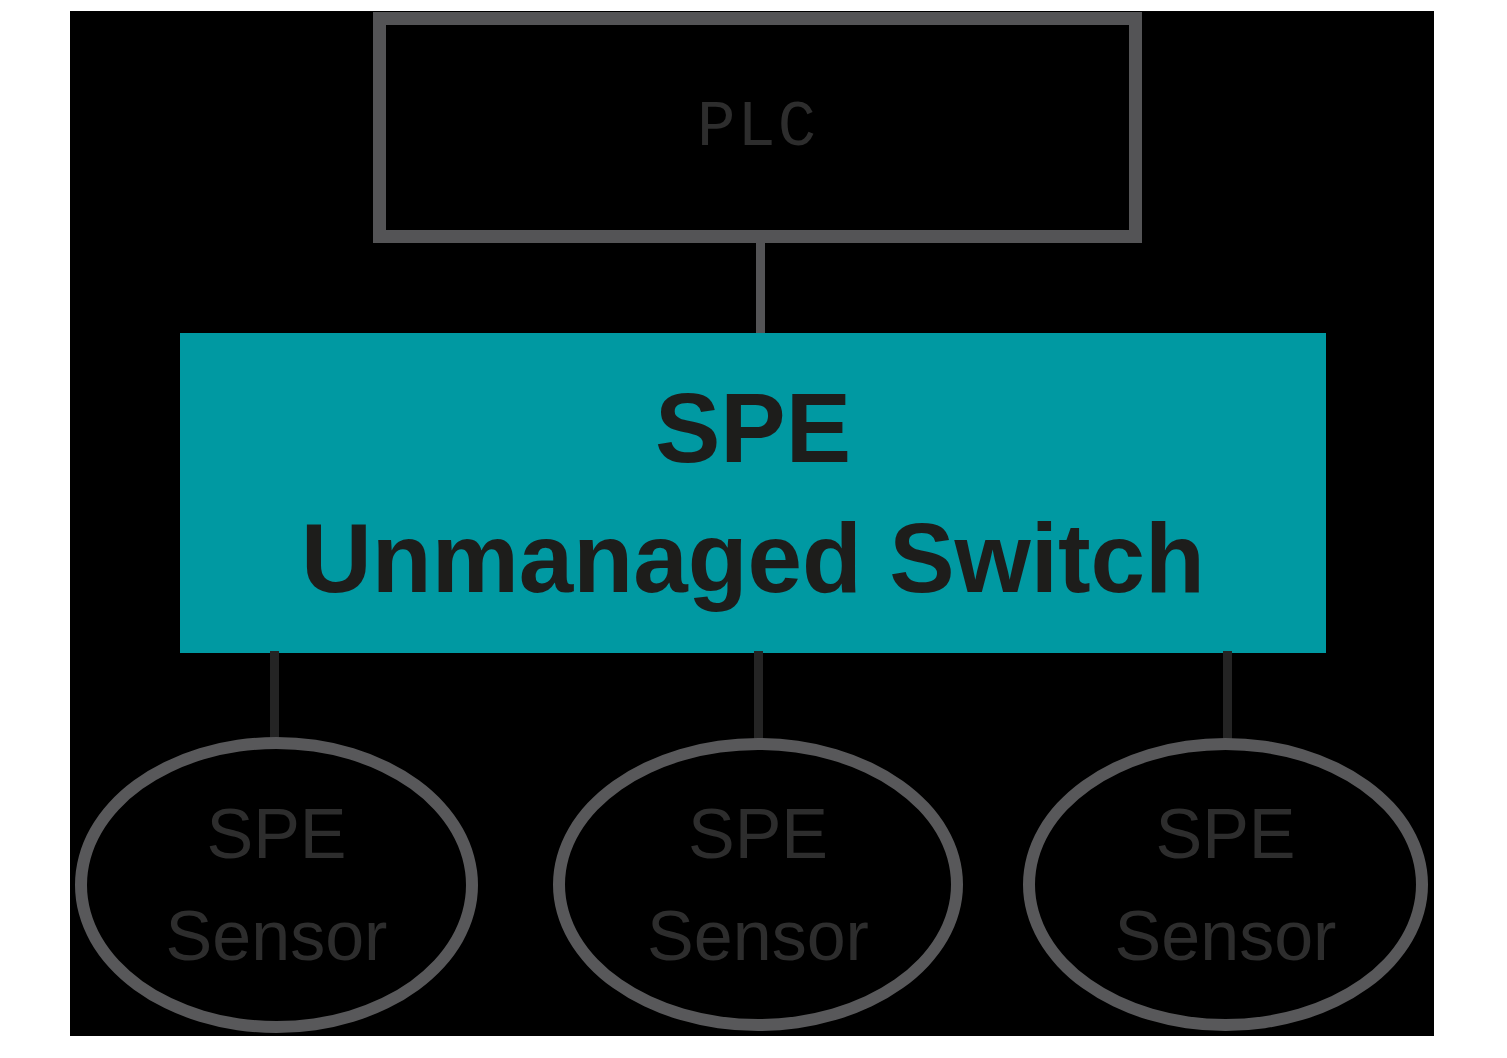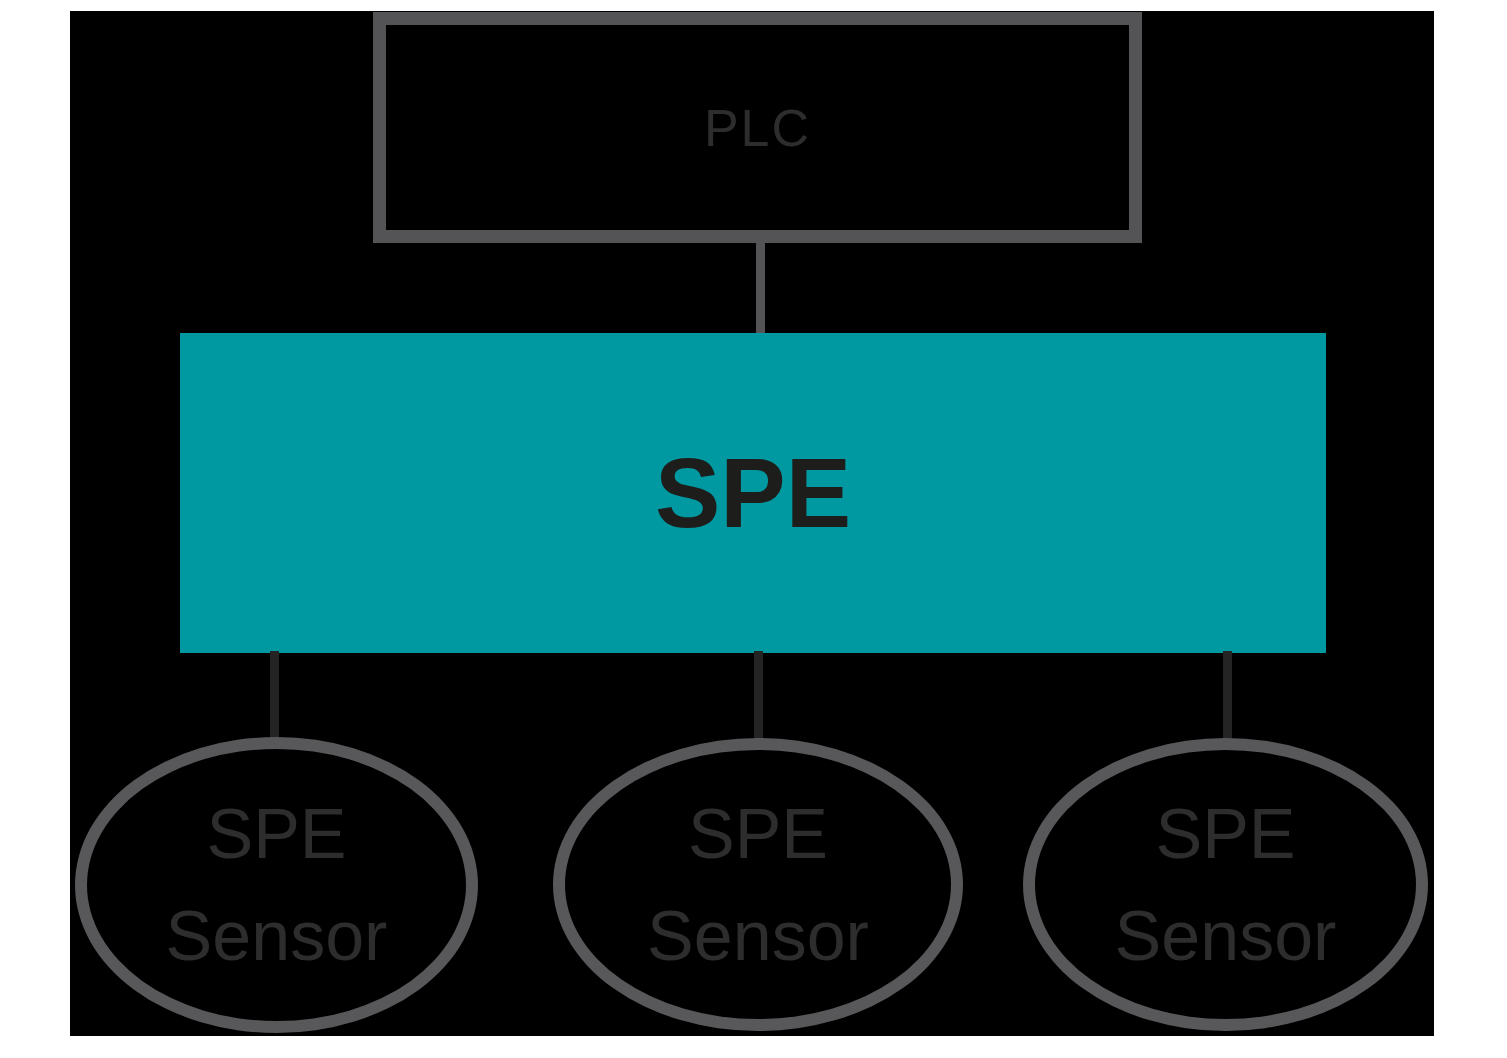--- a/index.html
+++ b/index.html
@@ -32,22 +32,23 @@
   
   .plc-box{
     position:absolute;
     left:303px;top:1px;
     width:769px;height:231px;
     border:13px solid var(--plc-border);
     display:flex;align-items:center;justify-content:center;
   }
   .plc-label{
     color:var(--plc-text);
-    font-size:52px;
+    font-size:64px;
     letter-spacing:2px;
+    font-family:Liberation Mono, monospace;
   }
   
   .connector{position:absolute;}
   .connector-top{
     left:686px;top:230px;
     width:9px;height:93px;
     background:var(--connector-top);
   }
   .connector-bottom{
     width:9px;top:640px;height:95px;
@@ -96,20 +97,21 @@
   <div class="figure">
 
     <div class="plc-box">
       <span class="plc-label">PLC</span>
     </div>
 
     <div class="connector connector-top"></div>
 
     <div class="switch-box">
       <div class="switch-line">SPE</div>
+      <div class="switch-line">Unmanaged Switch</div>
     </div>
 
     <div class="connector connector-bottom c1"></div>
     <div class="connector connector-bottom c2"></div>
     <div class="connector connector-bottom c3"></div>
 
     <div class="sensor-ellipse s1">
       <div class="sensor-line">SPE</div>
       <div class="sensor-line">Sensor</div>
     </div>

